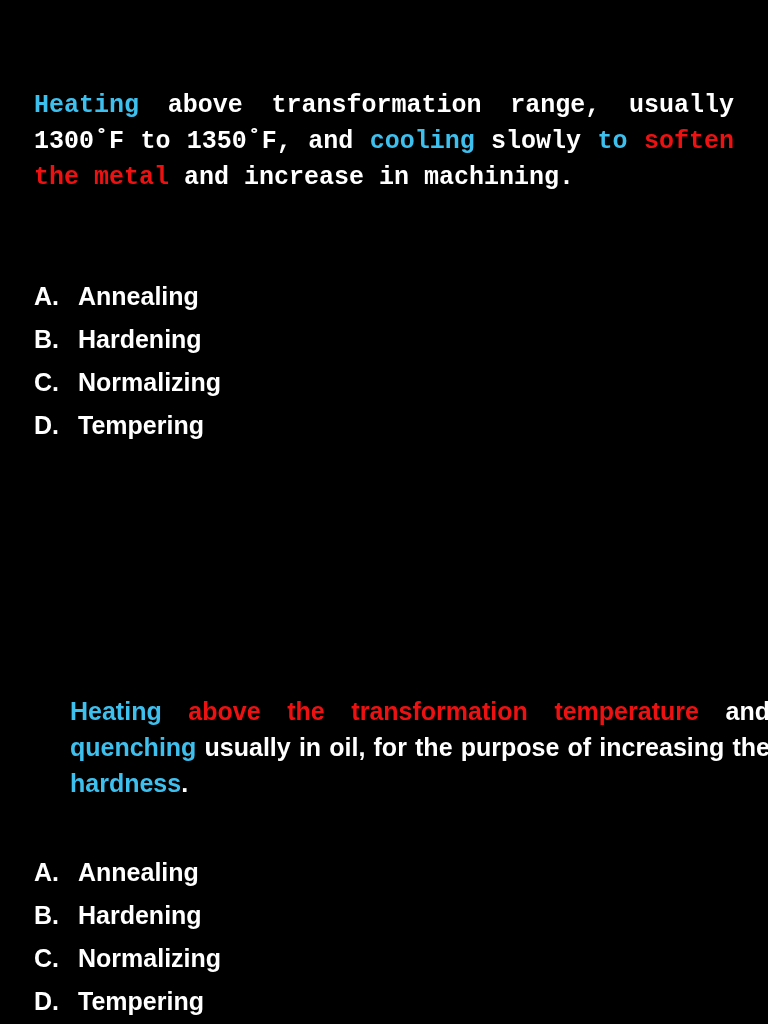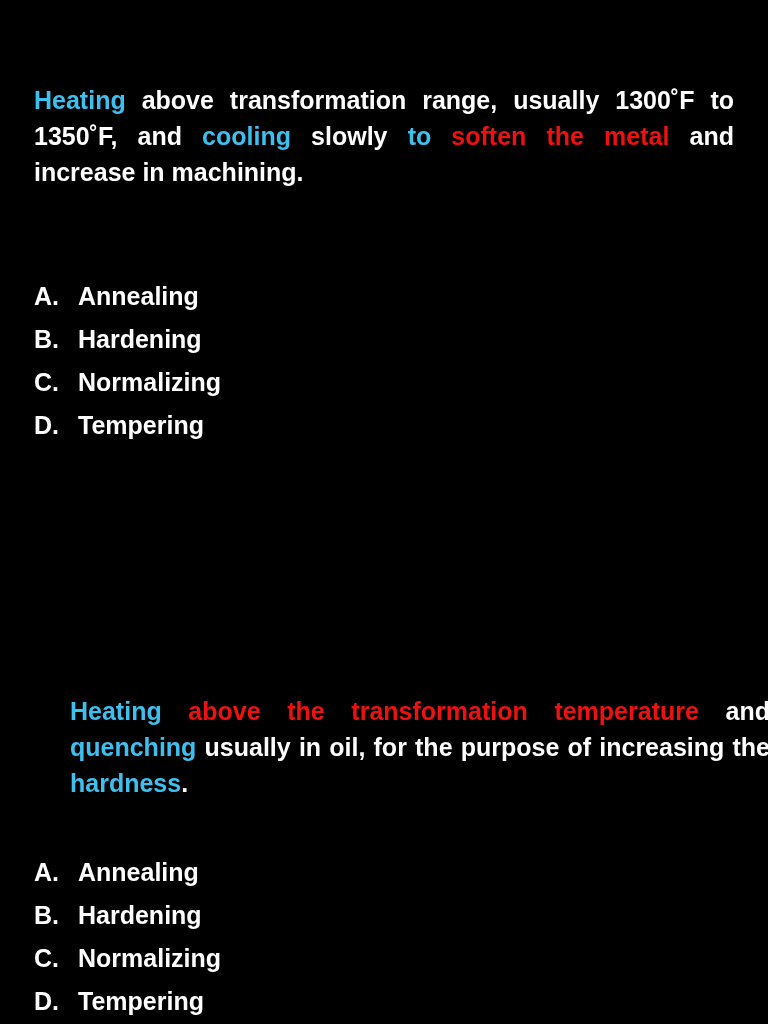--- a/index.html
+++ b/index.html
@@ -19,21 +19,21 @@
       position: absolute;
       left: 34px;
       width: 700px;
       font-size: 25px;
       font-weight: bold;
       line-height: 36px;
       text-align: justify;
       text-align-last: left;
       letter-spacing: 0px;
     }
-    #q1 { top: 82px; }
+    #q1 { top: 88px; font-family: Liberation Mono, monospace; }
     #q2 { top: 693px; margin-left: 36px; }
     .blue { color: #3ec0ef; }
     .red { color: #ee1111; }
     .white { color: #ffffff; }
     .options {
       position: absolute;
       left: 34px;
       margin: 0;
       padding: 0;
       list-style: none;

